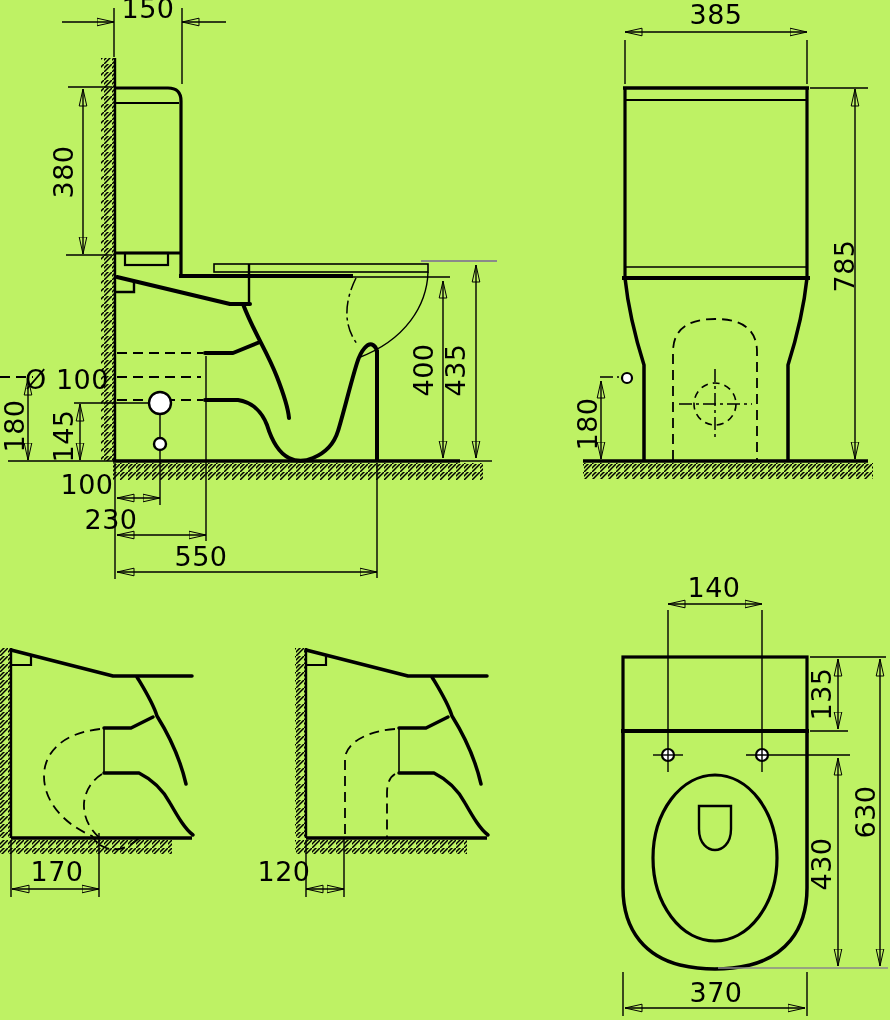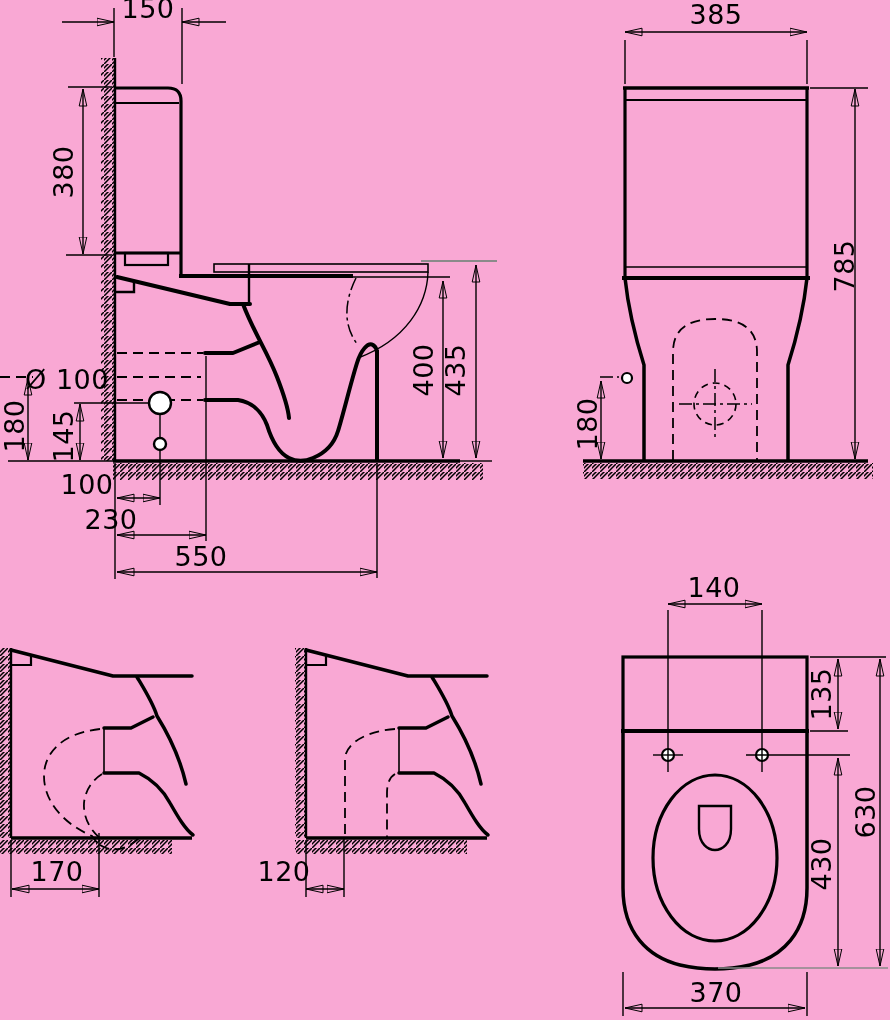--- a/index.html
+++ b/index.html
@@ -1,16 +1,16 @@
 <!DOCTYPE html>
 <html><head>
 <meta charset="utf-8">
 <style>
   html,body{margin:0;padding:0;background:#fff;}
-  .canvas{width:890px;height:1020px;background:#f9a8d4;position:relative;overflow:hidden;}
+  .canvas{width:890px;height:1020px;background:#bef264;position:relative;overflow:hidden;}
   svg{display:block;}
   svg line, svg path, svg rect, svg circle, svg ellipse{stroke:#000;fill:none;}
   .lw1{stroke-width:1.4}
   .lw16{stroke-width:1.6}
   .lw2{stroke-width:2.2}
   .lw24{stroke-width:2.4}
   .lw3{stroke-width:3.2}
   .lw35{stroke-width:3.5}
   .lw4{stroke-width:4}
   .rnd{stroke-linecap:round;stroke-linejoin:round}

